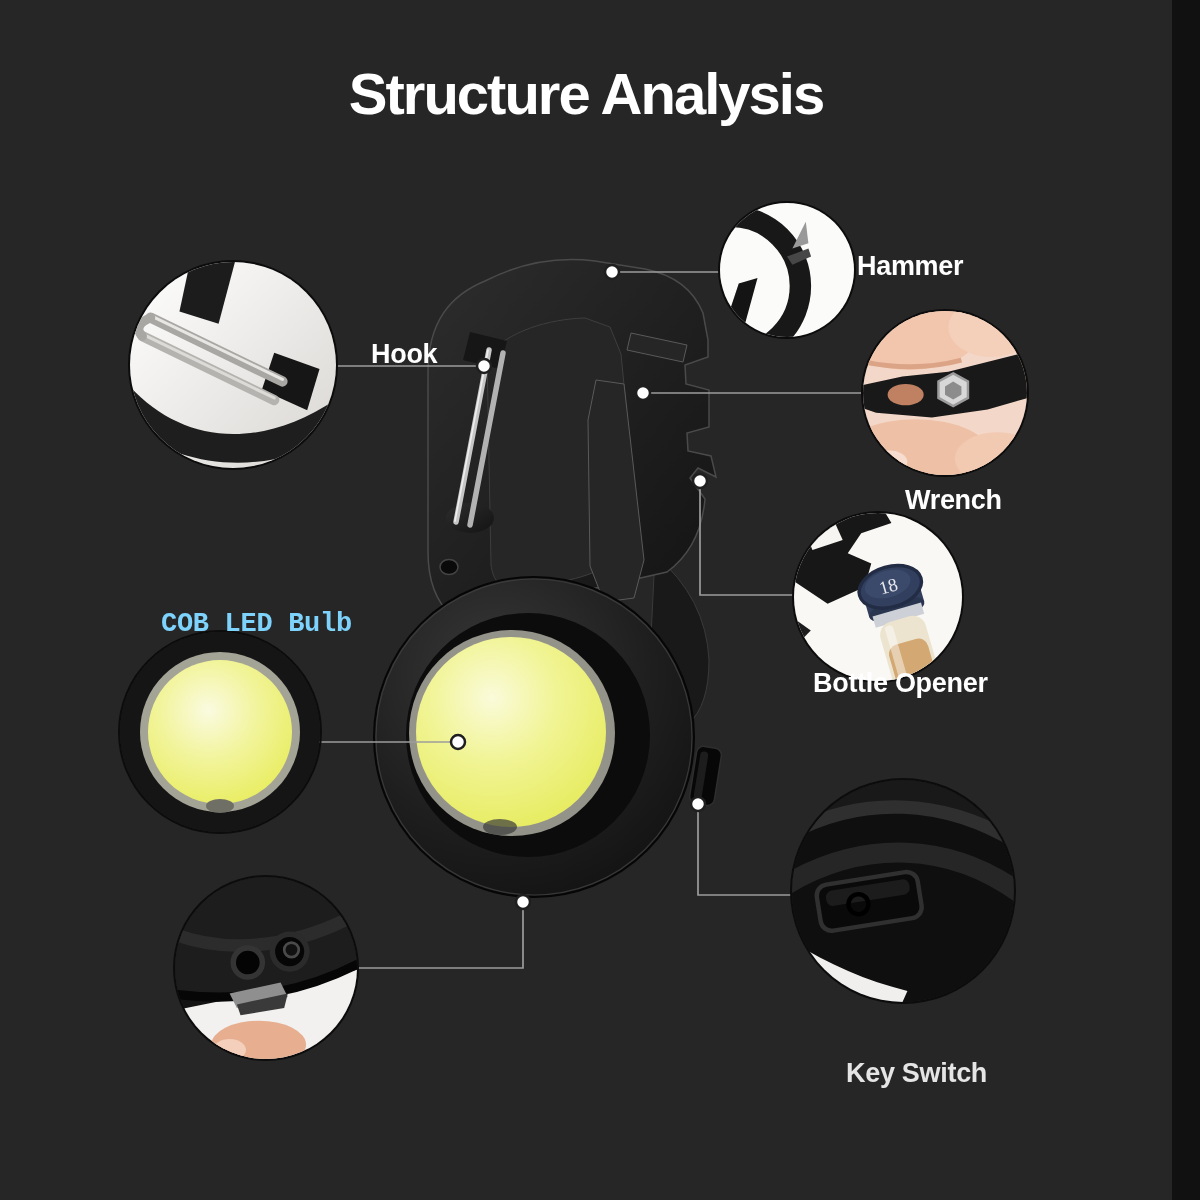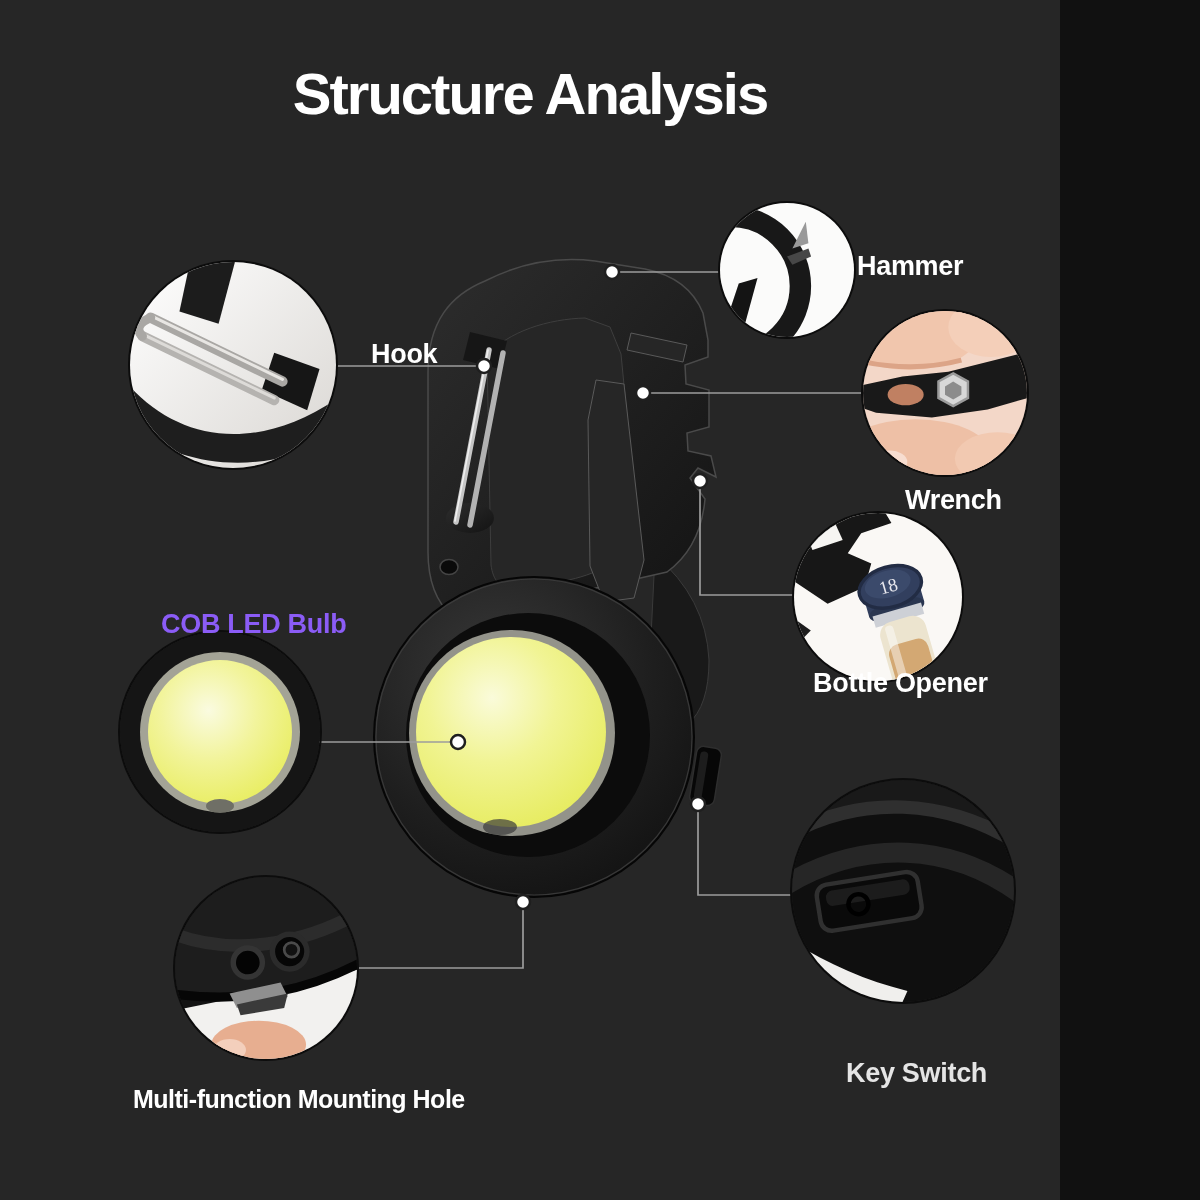--- a/index.html
+++ b/index.html
@@ -1,20 +1,19 @@
 <!DOCTYPE html>
 <html><head>
 <meta charset="utf-8">
 <style>
   html,body{margin:0;padding:0;background:#111;}
   .stage{
-    position:relative;width:1028px;height:1200px;overflow:hidden;
+    position:relative;width:1172px;height:1200px;overflow:hidden;
     background:#262626;
     font-family:"Liberation Sans","DejaVu Sans",sans-serif;
-    padding-left:32px;
   }
   .title{
     position:absolute;left:0;right:0;top:60px;margin:0;
     text-align:center;color:#fff;font-size:58px;font-weight:700;
     letter-spacing:-2px;
   }
   .art{position:absolute;left:0;top:0;}
   .callout{
     position:absolute;border-radius:50%;overflow:hidden;
     box-shadow:0 0 0 2px #0c0c0c, inset 0 0 22px rgba(0,0,0,.35);
@@ -185,21 +184,21 @@
             <stop offset="0.45" stop-color="#f2f49c"></stop>
             <stop offset="1" stop-color="#e7ec57"></stop>
           </radialGradient>
         </defs>
       <rect width="100" height="100" fill="#151515"></rect>
       <circle cx="50" cy="50" r="40" fill="#a3a396"></circle>
       <circle cx="50" cy="50" r="36" fill="url(#ledg2)"></circle>
       <ellipse cx="50" cy="87" rx="7" ry="3.5" fill="#6f6f66"></ellipse>
     </svg>
   </div>
-  <div class="lbl" style="left: 161px; top: 599px; color: #8b5cf6;">COB LED Bulb</div>
+  <div class="lbl" style="left: 161px; top: 599px; color: #7dd3fc; font-family: Liberation Mono, monospace;">COB LED Bulb</div>
 
   <div class="callout" style="left:792px;top:780px;width:222px;height:222px;">
     <svg viewBox="0 0 100 100">
       <rect width="100" height="100" fill="#0f0f0f"></rect>
       <path d="M -4 26 C 30 6 70 8 104 30 L 104 -4 L -4 -4 Z" fill="#191919"></path>
       <path d="M -4 26 C 30 6 70 8 104 30" stroke="#2f2f2f" stroke-width="6" fill="none"></path>
       <path d="M -4 48 C 32 26 72 28 104 52" stroke="#262626" stroke-width="9" fill="none"></path>
       <path d="M -4 70 C 14 82 32 90 52 95 L 48 104 L -4 104 Z" fill="#f0efed"></path>
       <g transform="rotate(-9 36 56)">
         <rect x="12" y="44" width="46" height="21" rx="5" fill="#0a0a0a" stroke="#303030" stroke-width="2"></rect>
@@ -219,15 +218,14 @@
       <path d="M -4 30 C 30 44 70 38 104 18" stroke="#2c2c2c" stroke-width="7" fill="none"></path>
       <circle cx="40" cy="47" r="8" fill="#040404" stroke="#343434" stroke-width="3"></circle>
       <circle cx="63" cy="41" r="9.5" fill="#060606" stroke="#2b2b2b" stroke-width="3"></circle>
       <circle cx="64" cy="40" r="4" fill="#111111" stroke="#4a4a4a" stroke-width="1.5"></circle>
       <polygon points="30,64 58,58 62,66 34,72" fill="#8f8f8f"></polygon>
       <polygon points="34,70 62,64 60,72 36,76" fill="#3a3a3a"></polygon>
       <ellipse cx="46" cy="92" rx="26" ry="13" fill="#e7ae90"></ellipse>
       <ellipse cx="30" cy="95" rx="9" ry="6" fill="#f3cfbc"></ellipse>
     </svg>
   </div>
-  <div class="lbl small" style="left: 133px; top: 1075px; color: rgb(255, 255, 255);">Multi-function Mounting Hole</div>
 
 </div>
 
 </body></html>

